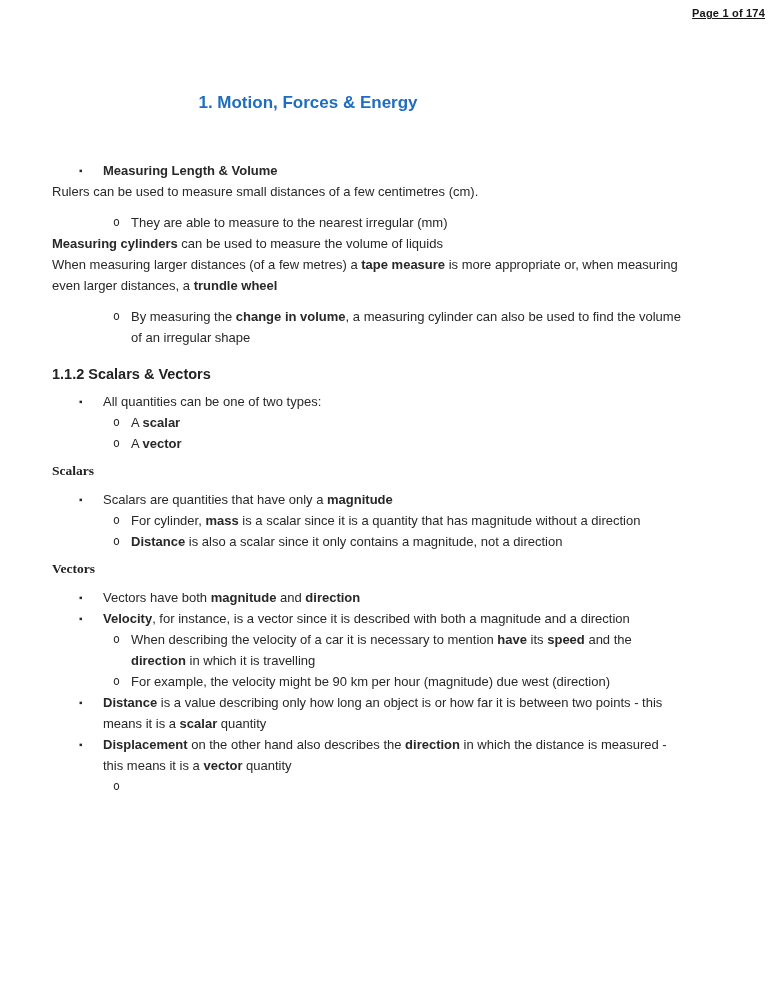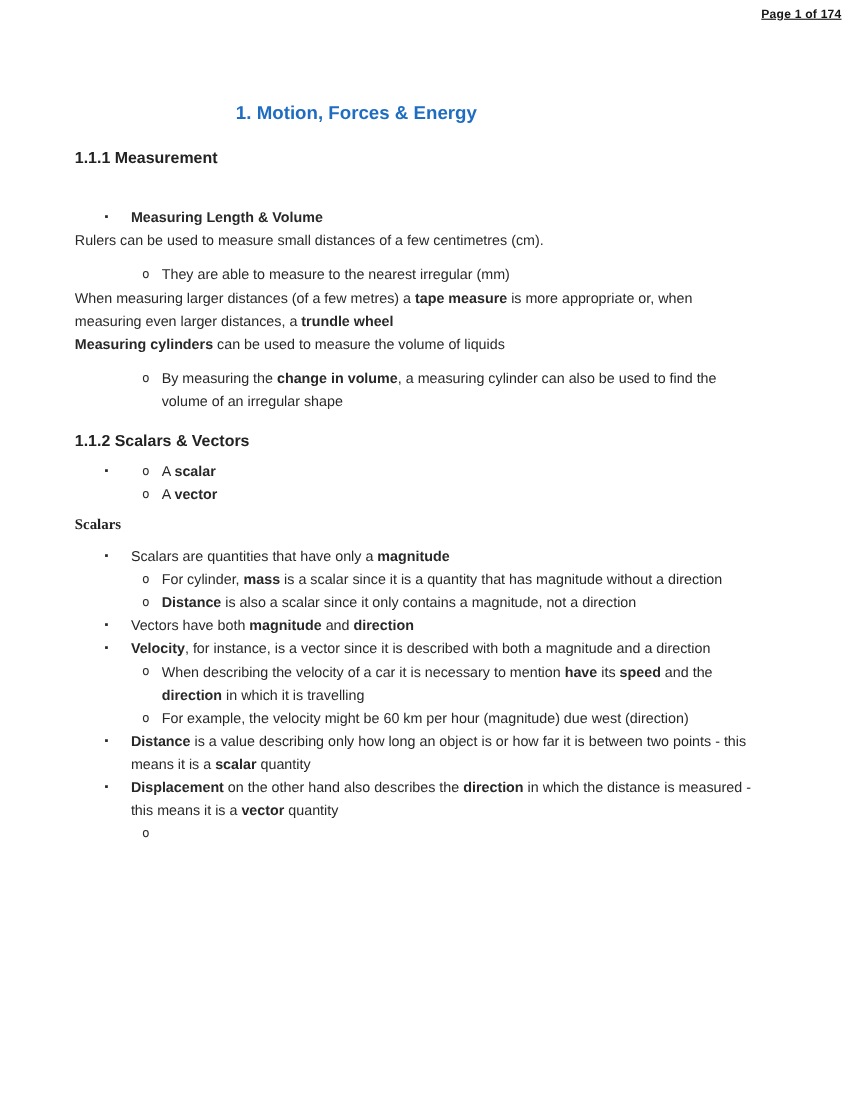--- a/index.html
+++ b/index.html
@@ -11,21 +11,21 @@
     position: relative;
     overflow: hidden;
   }
   .page-header { position: absolute; top: 3px; right: 3px; }
   .page-num {
     font-size: 11px; font-weight: bold;
     text-decoration: underline;
     color: #161616;
     letter-spacing: 0.2px;
   }
-  .doc { padding: 92px 78px 0 68px; }
+  .doc { padding: 92px 78px 0 52px; }
   .title {
     width: 512px;
     text-align: center;
     font-size: 17px; font-weight: bold;
     color: #1f6dc1;
     margin-bottom: 20px;
     line-height: 22px;
   }
   .block { font-size: 13px; line-height: 21px; position: relative; }
   .b { font-weight: bold; }
@@ -44,37 +44,37 @@
 </head>
 <body>
 
 <div class="page-header">
   <span class="page-num">Page 1 of 174</span>
 </div>
 
 <div class="doc">
   <div class="title">1. Motion, Forces &amp; Energy</div>
   <div id="blocks">
-      <div class="block h2"><span class="b">1.1.1 Measurement</span></div>
       <div class="block spacer"></div>
       <div class="block bullet1"><span class="marker">▪</span><span class="b">Measuring Length &amp; Volume</span></div>
       <div class="block p"><span>Rulers can be used to measure small distances of a few centimetres (cm).</span></div>
       <div class="block bullet2"><span class="marker">o</span><span>They are able to measure to the nearest irregular (mm)</span></div>
+      <div class="block p"><span class="b">Measuring cylinders</span><span> can be used to measure the volume of liquids</span></div>
       <div class="block p"><span>When measuring larger distances (of a few metres) a </span><span class="b">tape measure</span><span> is more appropriate or, when measuring even larger distances, a </span><span class="b">trundle wheel</span></div>
-      <div class="block p"><span class="b">Measuring cylinders</span><span> can be used to measure the volume of liquids</span></div>
       <div class="block bullet2"><span class="marker">o</span><span>By measuring the </span><span class="b">change in volume</span><span>, a measuring cylinder can also be used to find the volume of an irregular shape</span></div>
       <div class="block h2"><span class="b">1.1.2 Scalars &amp; Vectors</span></div>
-      <div class="block bullet1"><span class="marker">▪</span></div>
+      <div class="block bullet1"><span class="marker">▪</span><span>All quantities can be one of two types:</span></div>
       <div class="block bullet2"><span class="marker">o</span><span>A </span><span class="b">scalar</span></div>
       <div class="block bullet2"><span class="marker">o</span><span>A </span><span class="b">vector</span></div>
       <div class="block h3"><span class="b">Scalars</span></div>
       <div class="block bullet1"><span class="marker">▪</span><span>Scalars are quantities that have only a </span><span class="b">magnitude</span></div>
       <div class="block bullet2"><span class="marker">o</span><span>For cylinder, </span><span class="b">mass</span><span> is a scalar since it is a quantity that has magnitude without a direction</span></div>
       <div class="block bullet2"><span class="marker">o</span><span class="b">Distance</span><span> is also a scalar since it only contains a magnitude, not a direction</span></div>
+      <div class="block h3"><span class="b">Vectors</span></div>
       <div class="block bullet1"><span class="marker">▪</span><span>Vectors have both </span><span class="b">magnitude</span><span> and </span><span class="b">direction</span></div>
       <div class="block bullet1"><span class="marker">▪</span><span class="b">Velocity</span><span>, for instance, is a vector since it is described with both a magnitude and a direction</span></div>
       <div class="block bullet2"><span class="marker">o</span><span>When describing the velocity of a car it is necessary to mention </span><span class="b">have</span><span> its </span><span class="b">speed</span><span> and the </span><span class="b">direction</span><span> in which it is travelling</span></div>
-      <div class="block bullet2"><span class="marker">o</span><span>For example, the velocity might be 60 km per hour (magnitude) due west (direction)</span></div>
+      <div class="block bullet2"><span class="marker">o</span><span>For example, the velocity might be 90 km per hour (magnitude) due west (direction)</span></div>
       <div class="block bullet1"><span class="marker">▪</span><span class="b">Distance</span><span> is a value describing only how long an object is or how far it is between two points - this means it is a </span><span class="b">scalar</span><span> quantity</span></div>
       <div class="block bullet1"><span class="marker">▪</span><span class="b">Displacement</span><span> on the other hand also describes the </span><span class="b">direction</span><span> in which the distance is measured - this means it is a </span><span class="b">vector</span><span> quantity</span></div>
       <div class="block bullet2"><span class="marker">o</span></div>
     </div>
 </div>
 
 </body></html>

